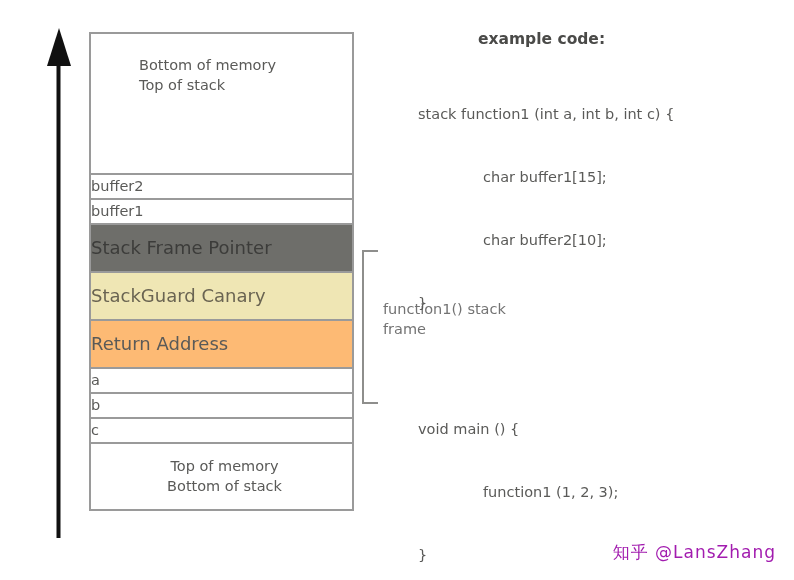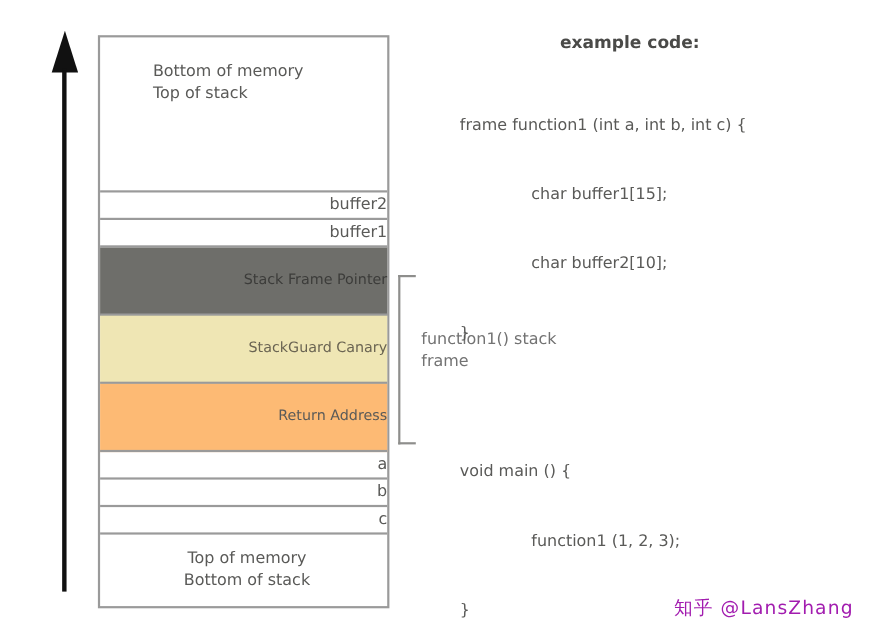--- a/index.html
+++ b/index.html
@@ -34,41 +34,41 @@
     box-sizing: border-box;
     background: #ffffff;
   }
   .srow {
     box-sizing: border-box;
     border-bottom: 2px solid #9a9a9a;
     color: #5a5a58;
     font-size: 14.5px;
     display: flex;
     align-items: center;
-    justify-content: flex-end;
+    justify-content: flex-start;
     text-align: center;
     line-height: 1.35;
   }
   .srow:last-child { border-bottom: none; }
 
   .srow.top-block {
     height: 141px;
     justify-content: flex-start;
     align-items: flex-start;
     padding: 22px 0 0 48px;
     text-align: left;
   }
   .srow.bottom-block {
     height: 65px;
     flex-direction: column;
     justify-content: center;
     padding-left: 6px;
   }
   .srow.thin { height: 25px; }
-  .srow.band { height: 62px; font-size: 13px; }
+  .srow.band { height: 48px; font-size: 18px; }
 
   .band-sfp    { background: #6e6e6a; color: #3c3c3a; }
   .band-canary { background: #efe6b4; color: #6a6452; }
   .band-ret    { background: #fdba74; color: #5a5a58; }
 
   .two-line span { display: block; }
 
   
   .bracket {
     position: absolute;
@@ -93,21 +93,20 @@
   .bracket-label span { display: block; }
 
   
   .code-title {
     position: absolute;
     left: 478px;
     top: 30px;
     font-size: 15.5px;
     font-weight: bold;
     color: #4a4a48;
-    margin-left: 31px;
   }
   .code-block {
     position: absolute;
     left: 418px;
     top: 62px;
     font-size: 14.5px;
     color: #5a5a58;
     line-height: 21px;
     white-space: pre;
   }
@@ -186,21 +185,21 @@
 
 <div class="bracket"></div>
 <div class="bracket-label">
   <span>function1() stack</span>
   <span>frame</span>
 </div>
 
 <div class="code-title">example code:</div>
 
 <div class="code-block">
-  <span class="ln">frame function1 (int a, int b, int c) {</span>
+  <span class="ln">stack function1 (int a, int b, int c) {</span>
   <span class="ln ind">char buffer1[15];</span>
   <span class="ln ind">char buffer2[10];</span>
   <span class="ln">}</span>
   <span class="ln blank"></span>
   <span class="ln">void main () {</span>
   <span class="ln ind">function1 (1, 2, 3);</span>
   <span class="ln">}</span>
 </div>
 
 <div class="watermark">知乎 @LansZhang</div>

